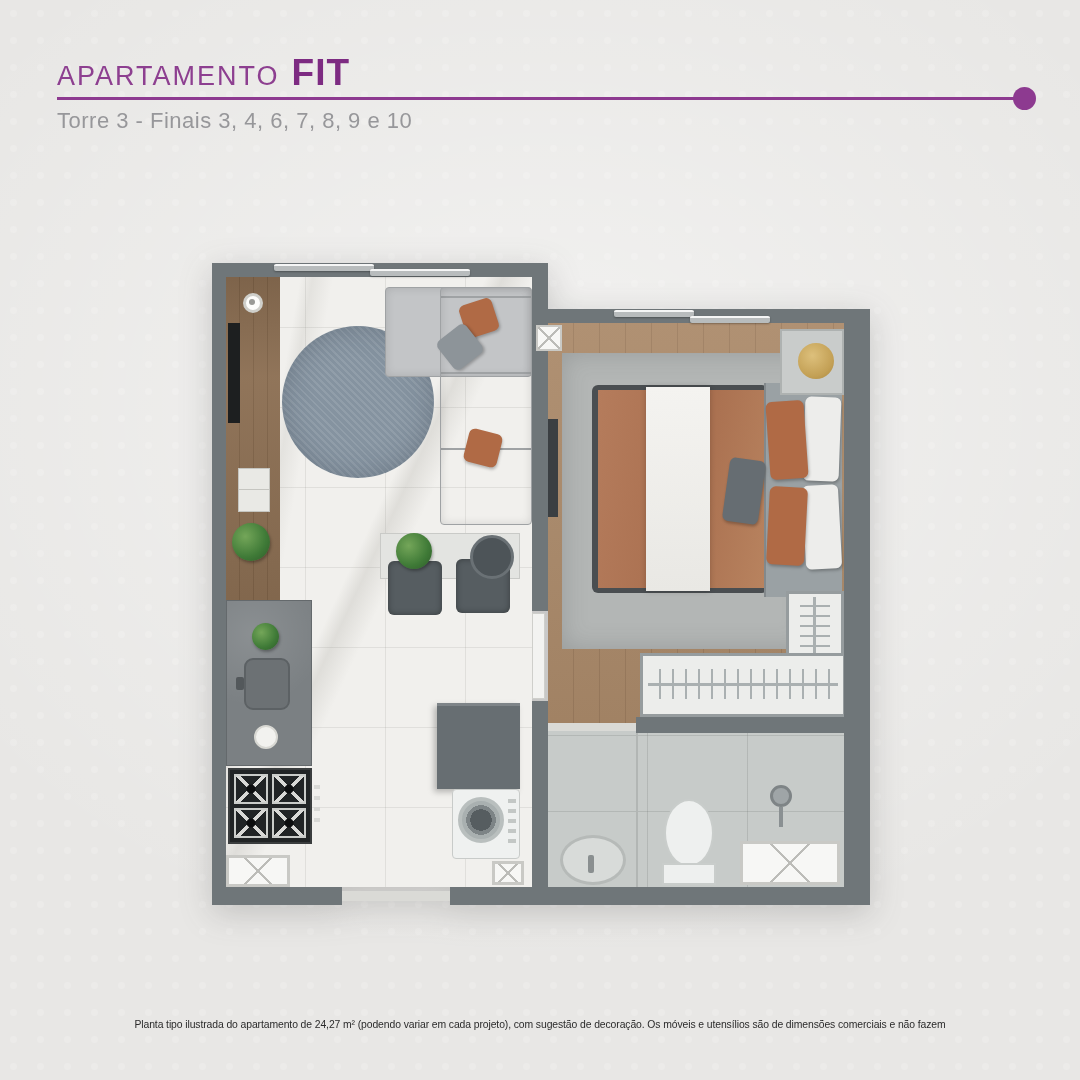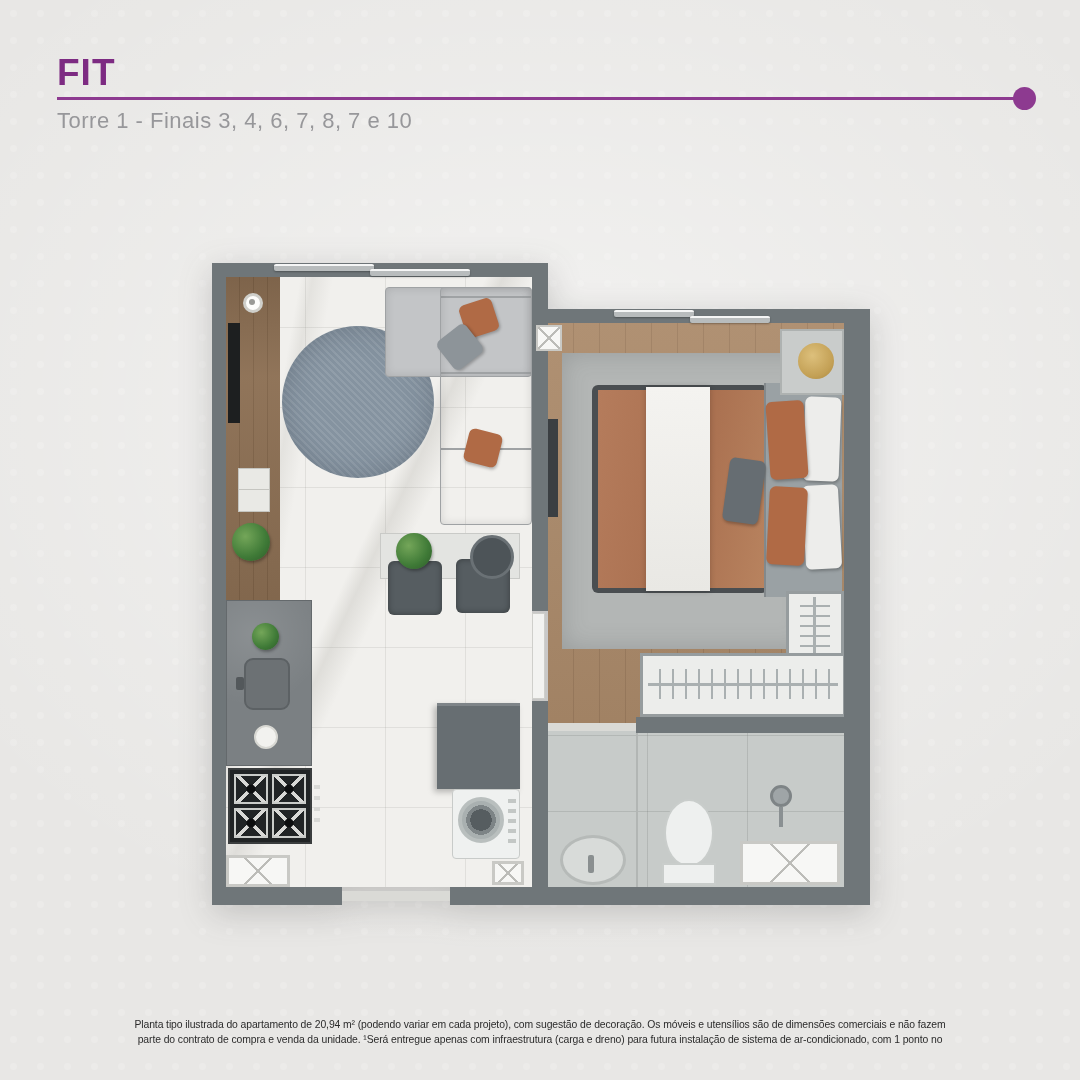--- a/index.html
+++ b/index.html
@@ -83,26 +83,27 @@
 </style>
 </head>
 <body>
 
 <div class="canvas">
   <div class="texture"></div>
   <div class="vignette"></div>
 
   <div class="header">
     <div class="title-row">
+      <span class="title-prefix">APARTAMENTO</span>
       <span class="title-emphasis">FIT</span>
     </div>
   </div>
   <div class="divider"></div>
   <div class="divider-dot"></div>
-  <div class="subtitle">Torre 1 - Finais 3, 4, 6, 7, 8, 7 e 10</div>
+  <div class="subtitle">Torre 3 - Finais 3, 4, 6, 7, 8, 9 e 10</div>
 
   <div class="plan">
 
     <div class="floor-marble" style="left:14px;top:14px;width:306px;height:610px;"></div>
     <div class="floor-woodstrip" style="left:14px;top:14px;width:54px;height:334px;"></div>
     <div class="floor-wood" style="left:336px;top:60px;width:296px;height:402px;"></div>
     <div class="floor-tile" style="left:336px;top:468px;width:296px;height:156px;"></div>
     <div class="threshold" style="left:336px;top:460px;width:88px;height:8px;"></div>
 
     <div class="rug-living" style="left:70px;top:63px;width:152px;height:152px;"></div>
@@ -187,16 +188,15 @@
     <div class="wall" style="left:424px;top:454px;width:208px;height:16px;"></div>
     <div class="xbox" style="left:324px;top:62px;width:26px;height:26px;border-width:2px;"></div>
 
     <div class="window-pane" style="left:62px;top:1px;width:100px;height:7px;"></div>
     <div class="window-pane" style="left:158px;top:6px;width:100px;height:7px;"></div>
     <div class="window-pane" style="left:402px;top:47px;width:80px;height:7px;"></div>
     <div class="window-pane" style="left:478px;top:53px;width:80px;height:7px;"></div>
   </div>
 
   <div class="disclaimer">
-    <div>Planta tipo ilustrada do apartamento de 20,94 m² (podendo variar em cada projeto), com sugestão de decoração. Os móveis e utensílios são de dimensões comerciais e não fazem</div>
-    <div>parte do contrato de compra e venda da unidade. ¹Será entregue apenas com infraestrutura (carga e dreno) para futura instalação de sistema de ar-condicionado, com 1 ponto no</div>
+    <div>Planta tipo ilustrada do apartamento de 24,27 m² (podendo variar em cada projeto), com sugestão de decoração. Os móveis e utensílios são de dimensões comerciais e não fazem</div>
   </div>
 </div>
 
 </body></html>

